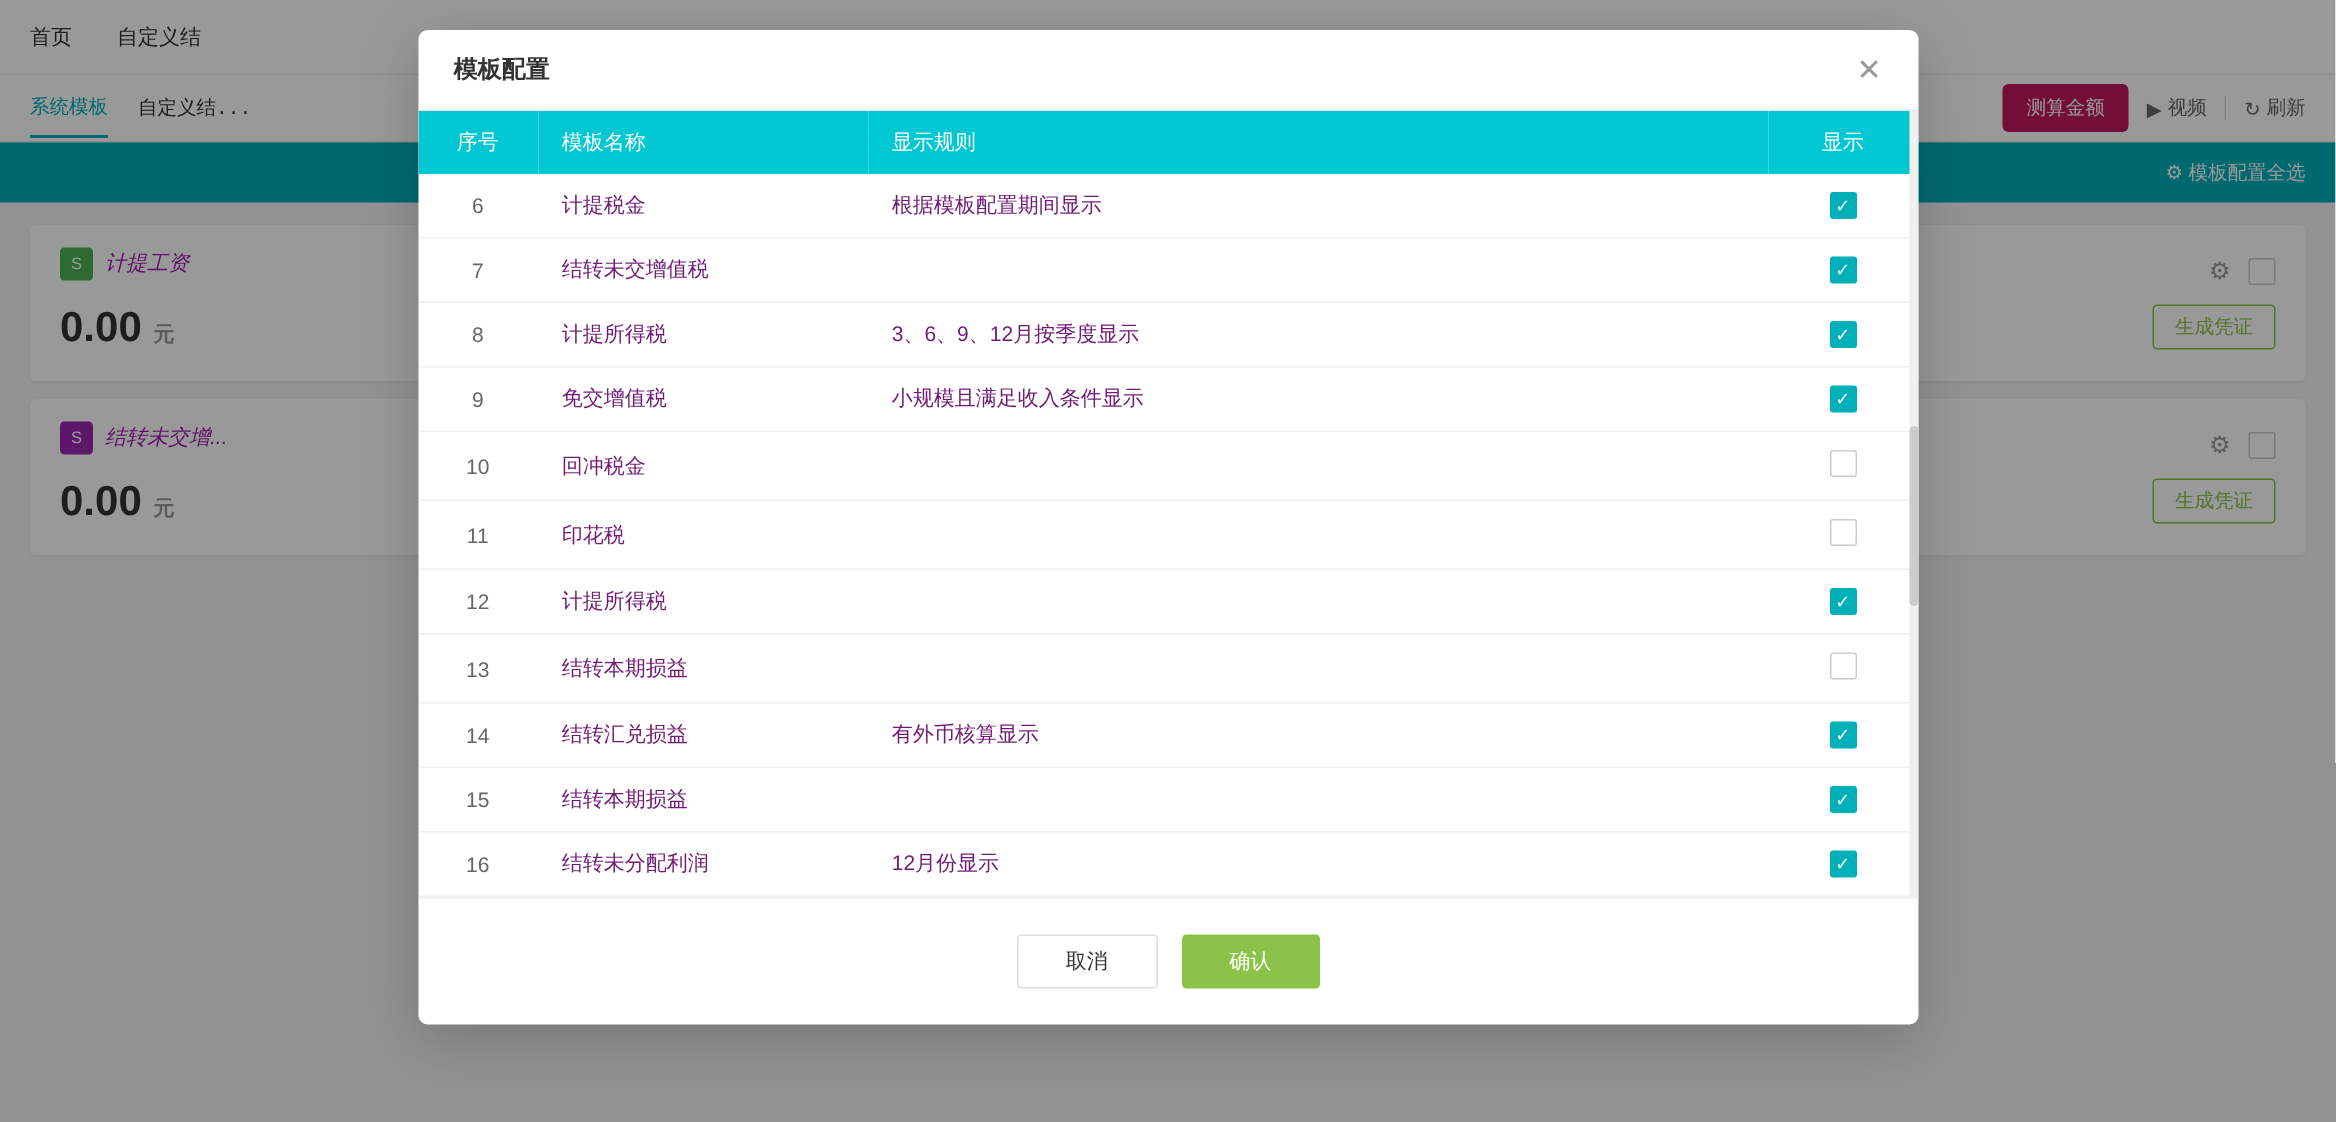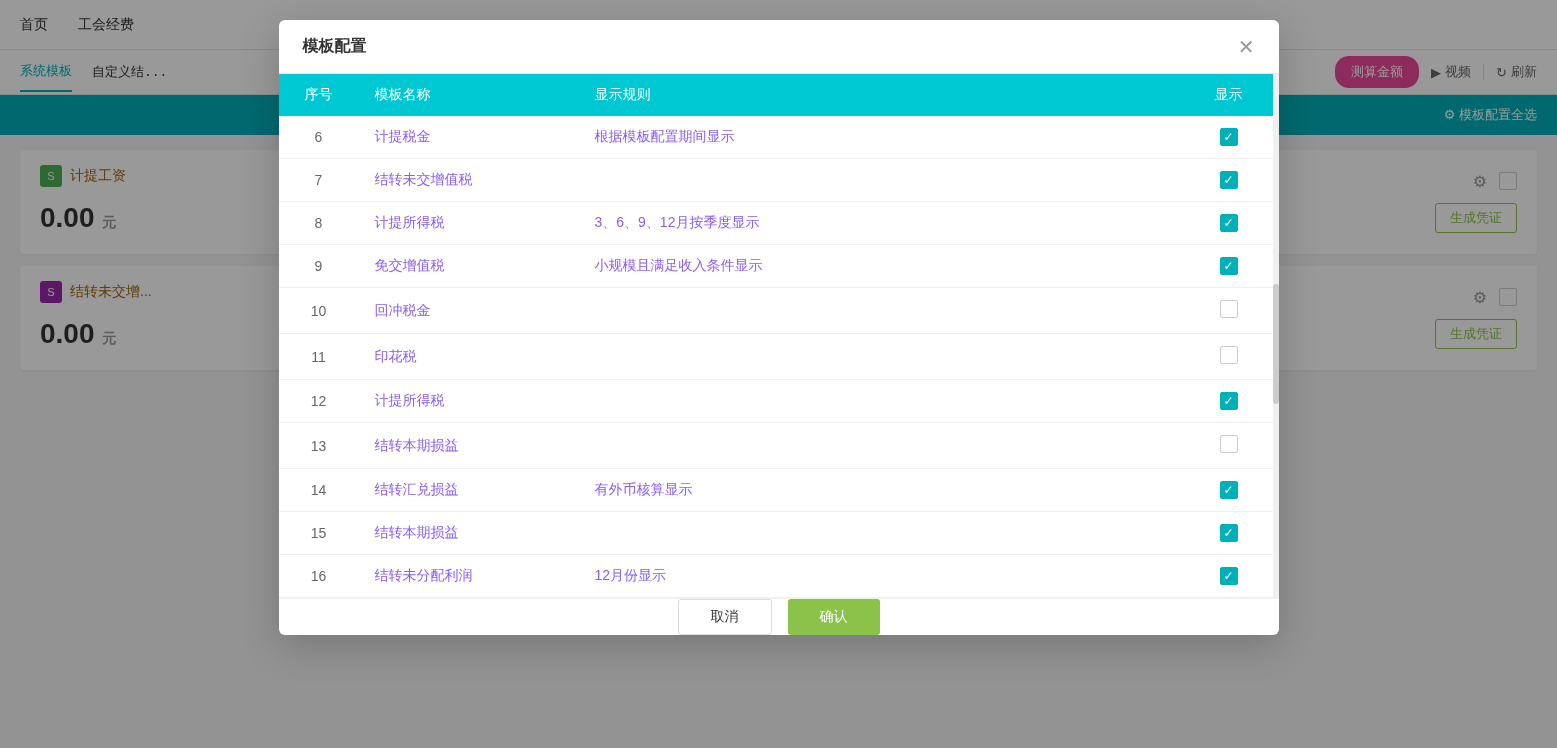--- a/index.html
+++ b/index.html
@@ -53,25 +53,25 @@
       font-size: 13px;
       cursor: pointer;
       padding: 10px 0;
       font-family: Liberation Mono, monospace;
     }
     .sub-tab.active {
       color: #00b0b9;
       border-bottom: 2px solid #00b0b9;
     }
     .btn-calc {
-      background: #ec4899;
+      background: #be185d;
       color: #fff;
       border: none;
       padding: 7px 16px;
-      border-radius: 14px;
+      border-radius: 4px;
       cursor: pointer;
       font-size: 13px;
     }
     .btn-action {
       color: #666;
       font-size: 13px;
       cursor: pointer;
       display: flex;
       align-items: center;
       gap: 4px;
@@ -107,21 +107,22 @@
       border-radius: 3px;
       background: #4caf50;
       color: white;
       font-size: 11px;
       display: flex;
       align-items: center;
       justify-content: center;
     }
     .card-title {
       font-size: 14px;
-      color: #a16207;
+      color: #a21caf;
+      font-style: italic;
     }
     .card-amount {
       font-size: 28px;
       font-weight: bold;
       color: #333;
       margin: 5px 0;
     }
     .card-action {
       float: right;
       display: flex;
@@ -213,21 +214,21 @@
     }
     .template-table thead th:last-child {
       width: 100px;
       text-align: center;
     }
     .template-table tbody tr {
       border-bottom: 1px solid #f0f0f0;
     }
     .template-table tbody td {
       padding: 12px 16px;
-      color: #8b5cf6;
+      color: #701a75;
       font-size: 14px;
     }
     .template-table tbody td:first-child {
       text-align: center;
       color: #666;
     }
     .template-table tbody td:last-child {
       text-align: center;
     }
 
@@ -271,21 +272,21 @@
       width: 6px;
       height: 120px;
       background: #ccc;
       border-radius: 3px;
       position: absolute;
       top: 40%;
     }
 
     
     .modal-footer {
-      padding: 0 24px;
+      padding: 24px 24px;
       display: flex;
       justify-content: center;
       gap: 16px;
       border-top: 1px solid #f0f0f0;
     }
     .btn-cancel {
       padding: 8px 32px;
       border: 1px solid #ddd;
       background: #fff;
       color: #333;
@@ -320,21 +321,21 @@
       color: #999;
     }
   </style>
 </head>
 <body>
 
 <div class="bg-page">
 
   <div class="top-nav">
     <span class="nav-item">首页</span>
-    <span class="nav-item">工会经费</span>
+    <span class="nav-item">自定义结</span>
   </div>
 
   <div class="sub-nav">
     <span class="sub-tab active">系统模板</span>
     <span class="sub-tab">自定义结...</span>
 
     <div style="margin-left:auto; display:flex; align-items:center; gap:12px;">
       <button class="btn-calc">测算金额</button>
       <button class="btn-action">
         <span>▶</span>

